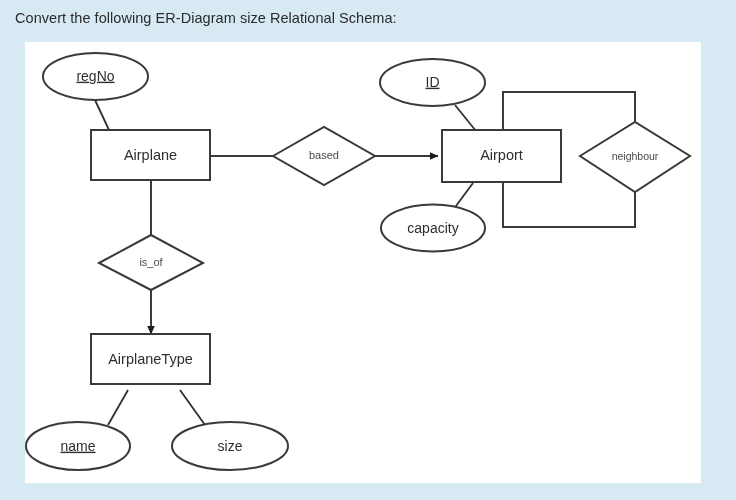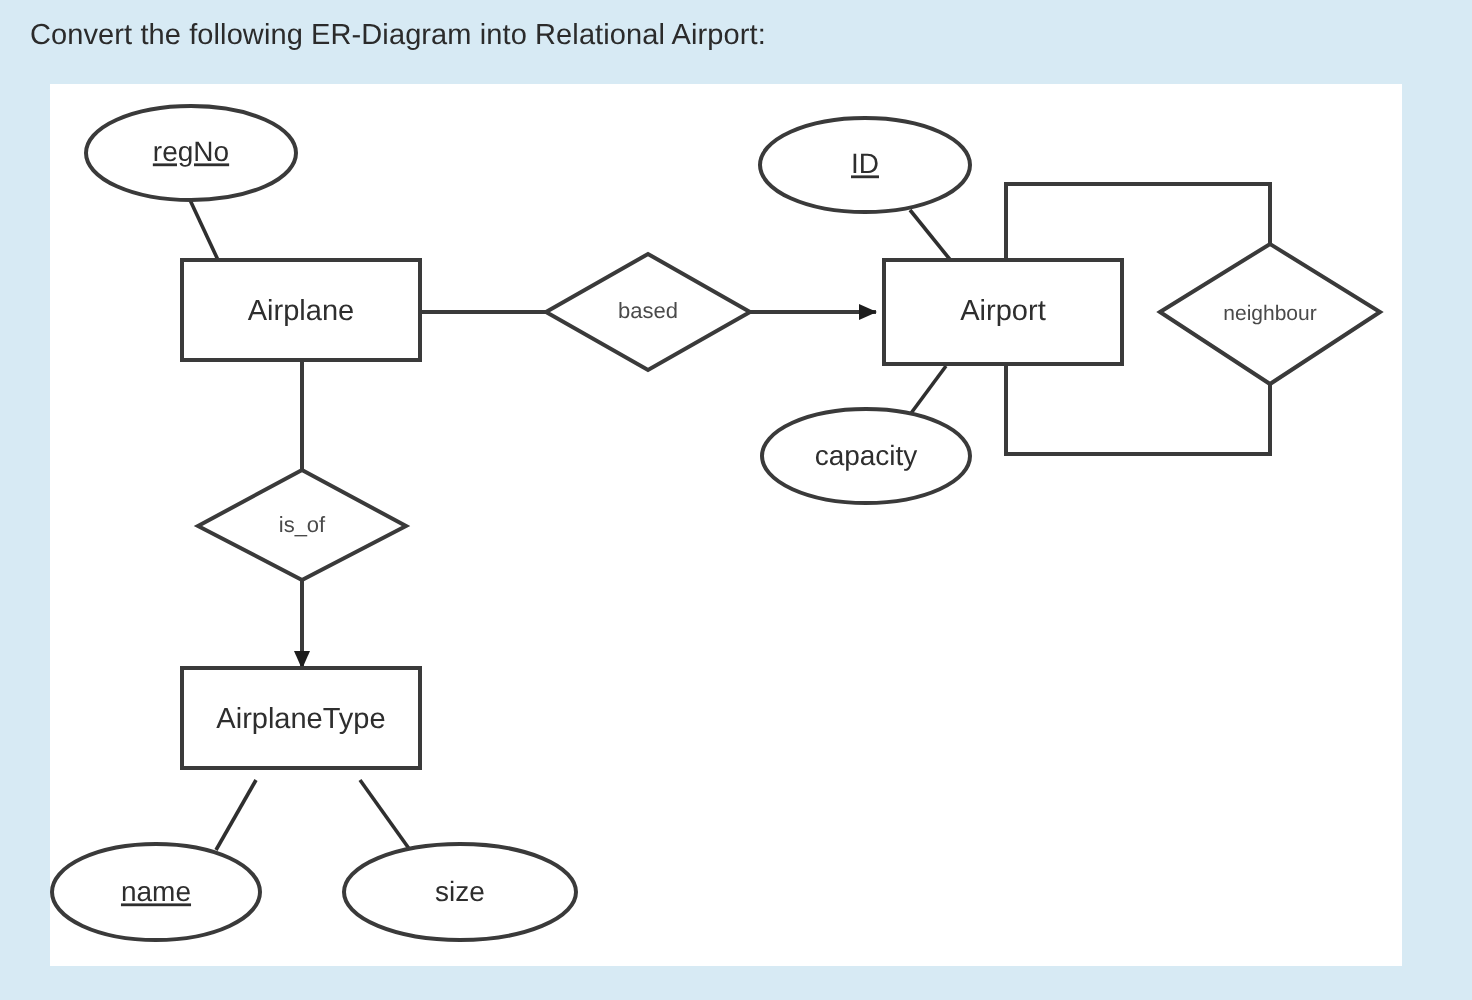--- a/index.html
+++ b/index.html
@@ -82,21 +82,21 @@
   }
   .underlined {
     text-decoration: underline;
   }
 </style>
 </head>
 <body>
 
 <div id="root">
 
-  <div id="question-title">Convert the following ER-Diagram into Relational Airport:</div>
+  <div id="question-title">Convert the following ER-Diagram size Relational Schema:</div>
 
   <div id="diagram-canvas">
     <svg id="er-svg" viewBox="0 0 676 441" xmlns="http://www.w3.org/2000/svg">
 
       <defs>
         <marker id="arrowhead" markerWidth="9" markerHeight="8" refX="8.5" refY="4" orient="auto" markerUnits="userSpaceOnUse">
           <path d="M 0 0 L 9 4 L 0 8 z" fill="#1d1d1d"></path>
         </marker>
       </defs>
 

